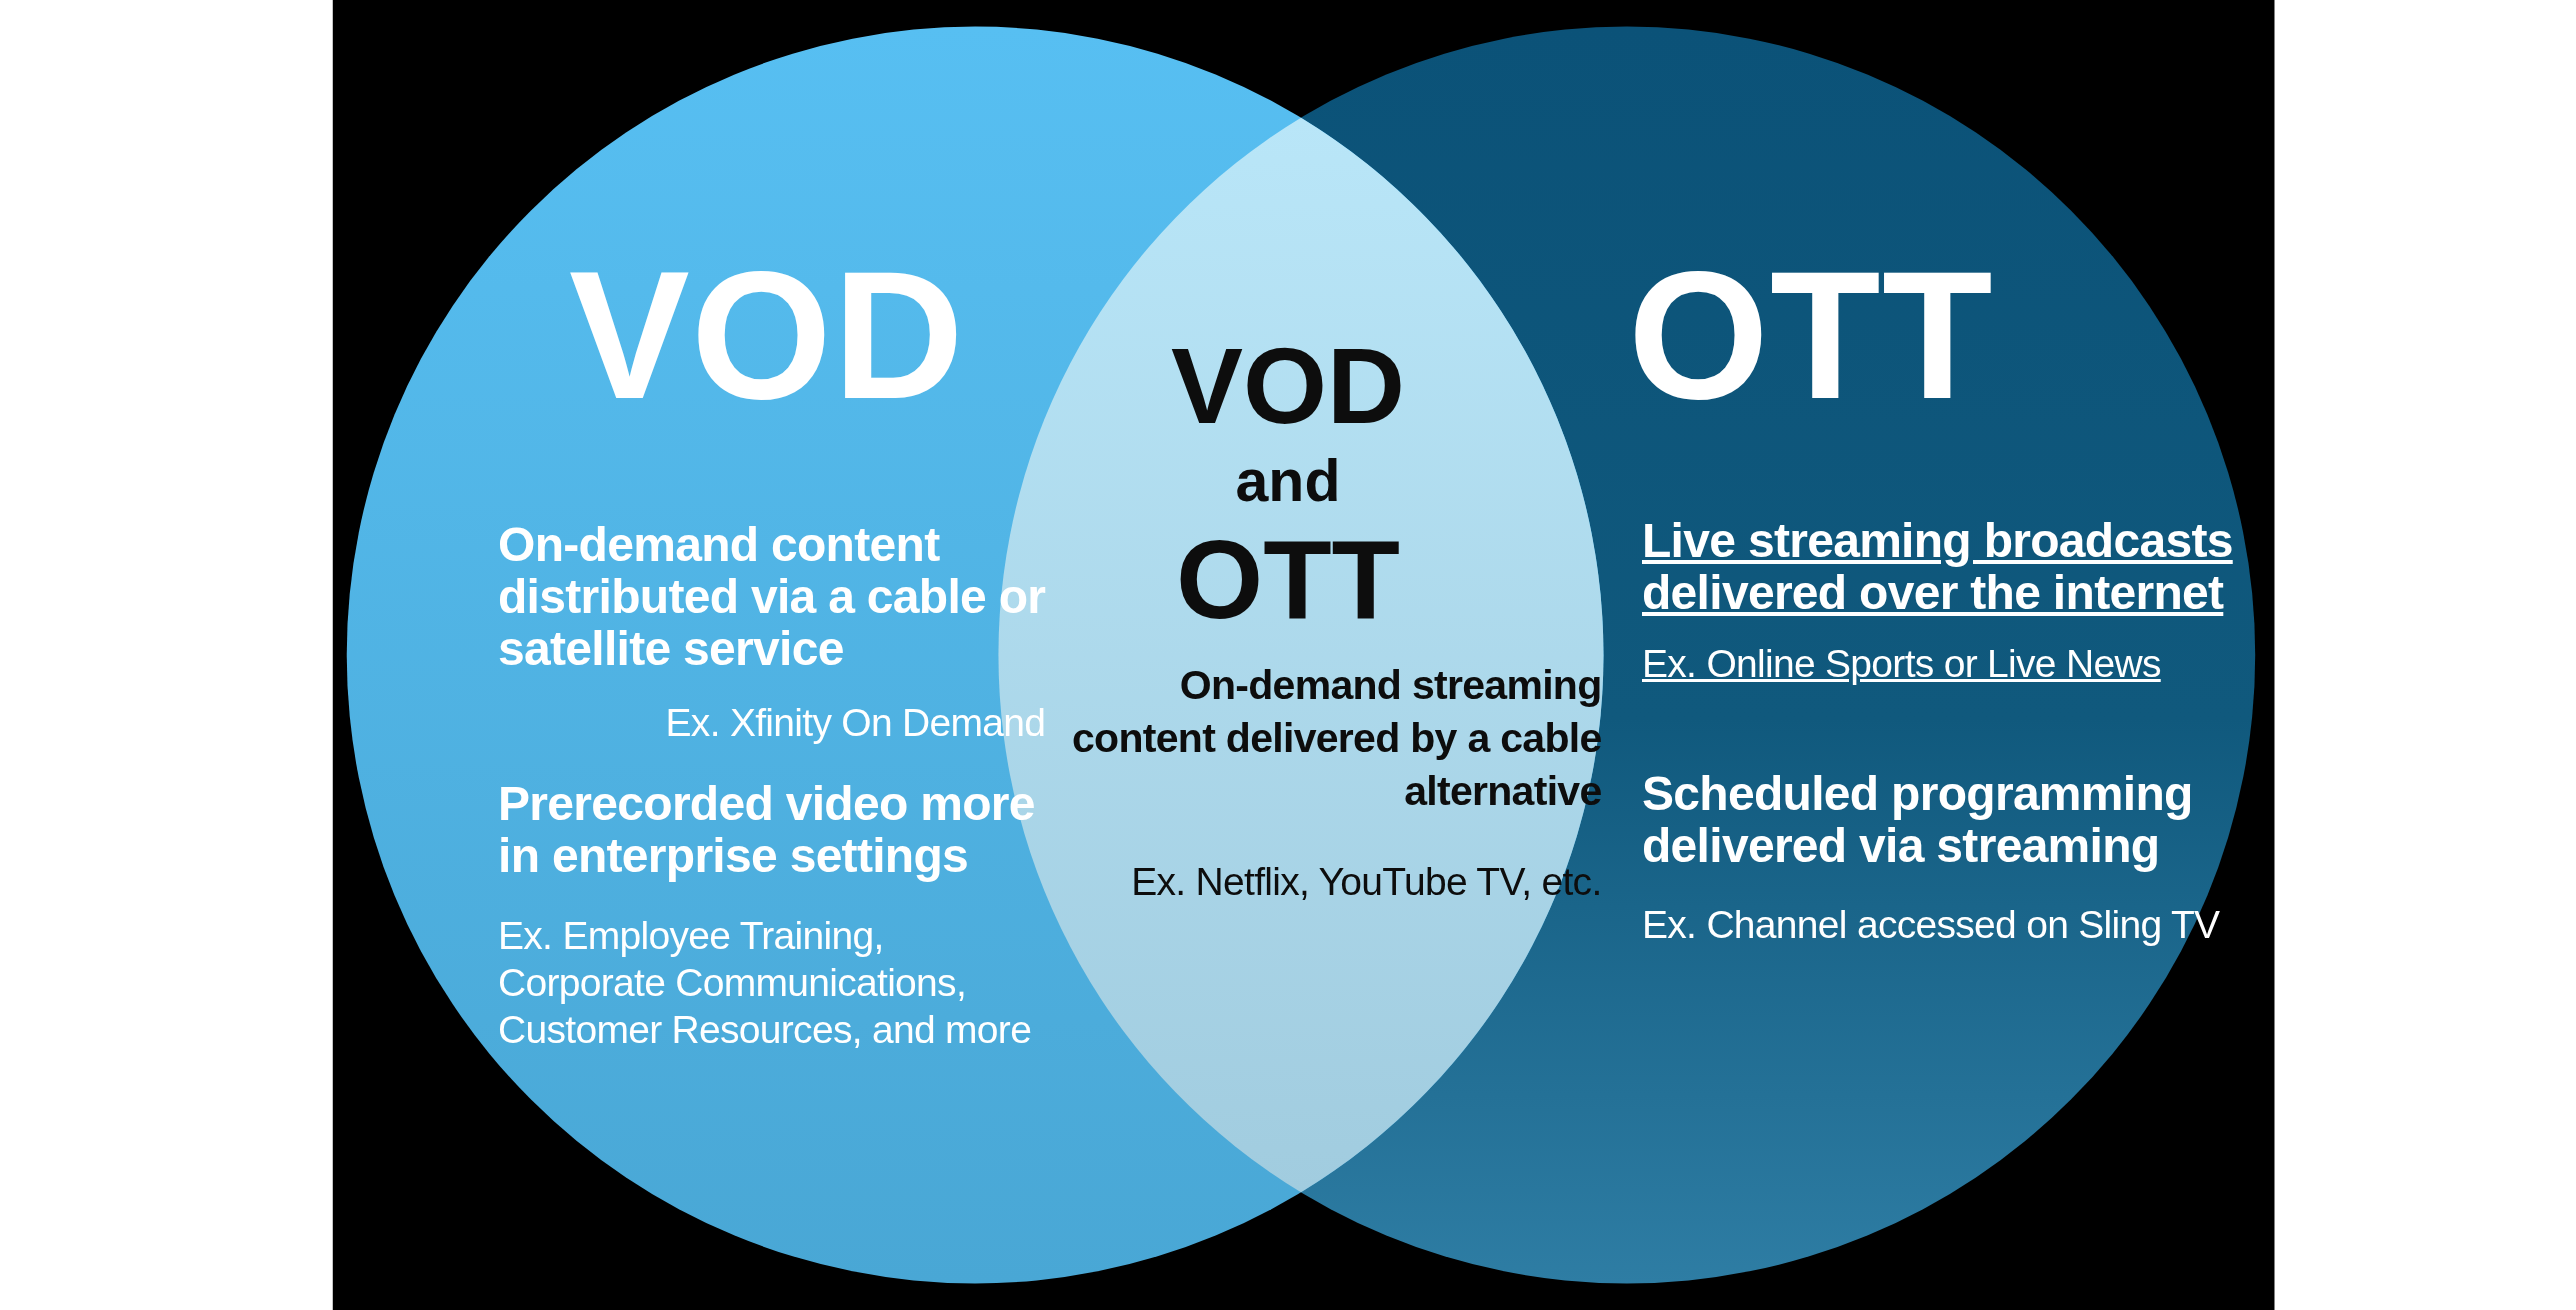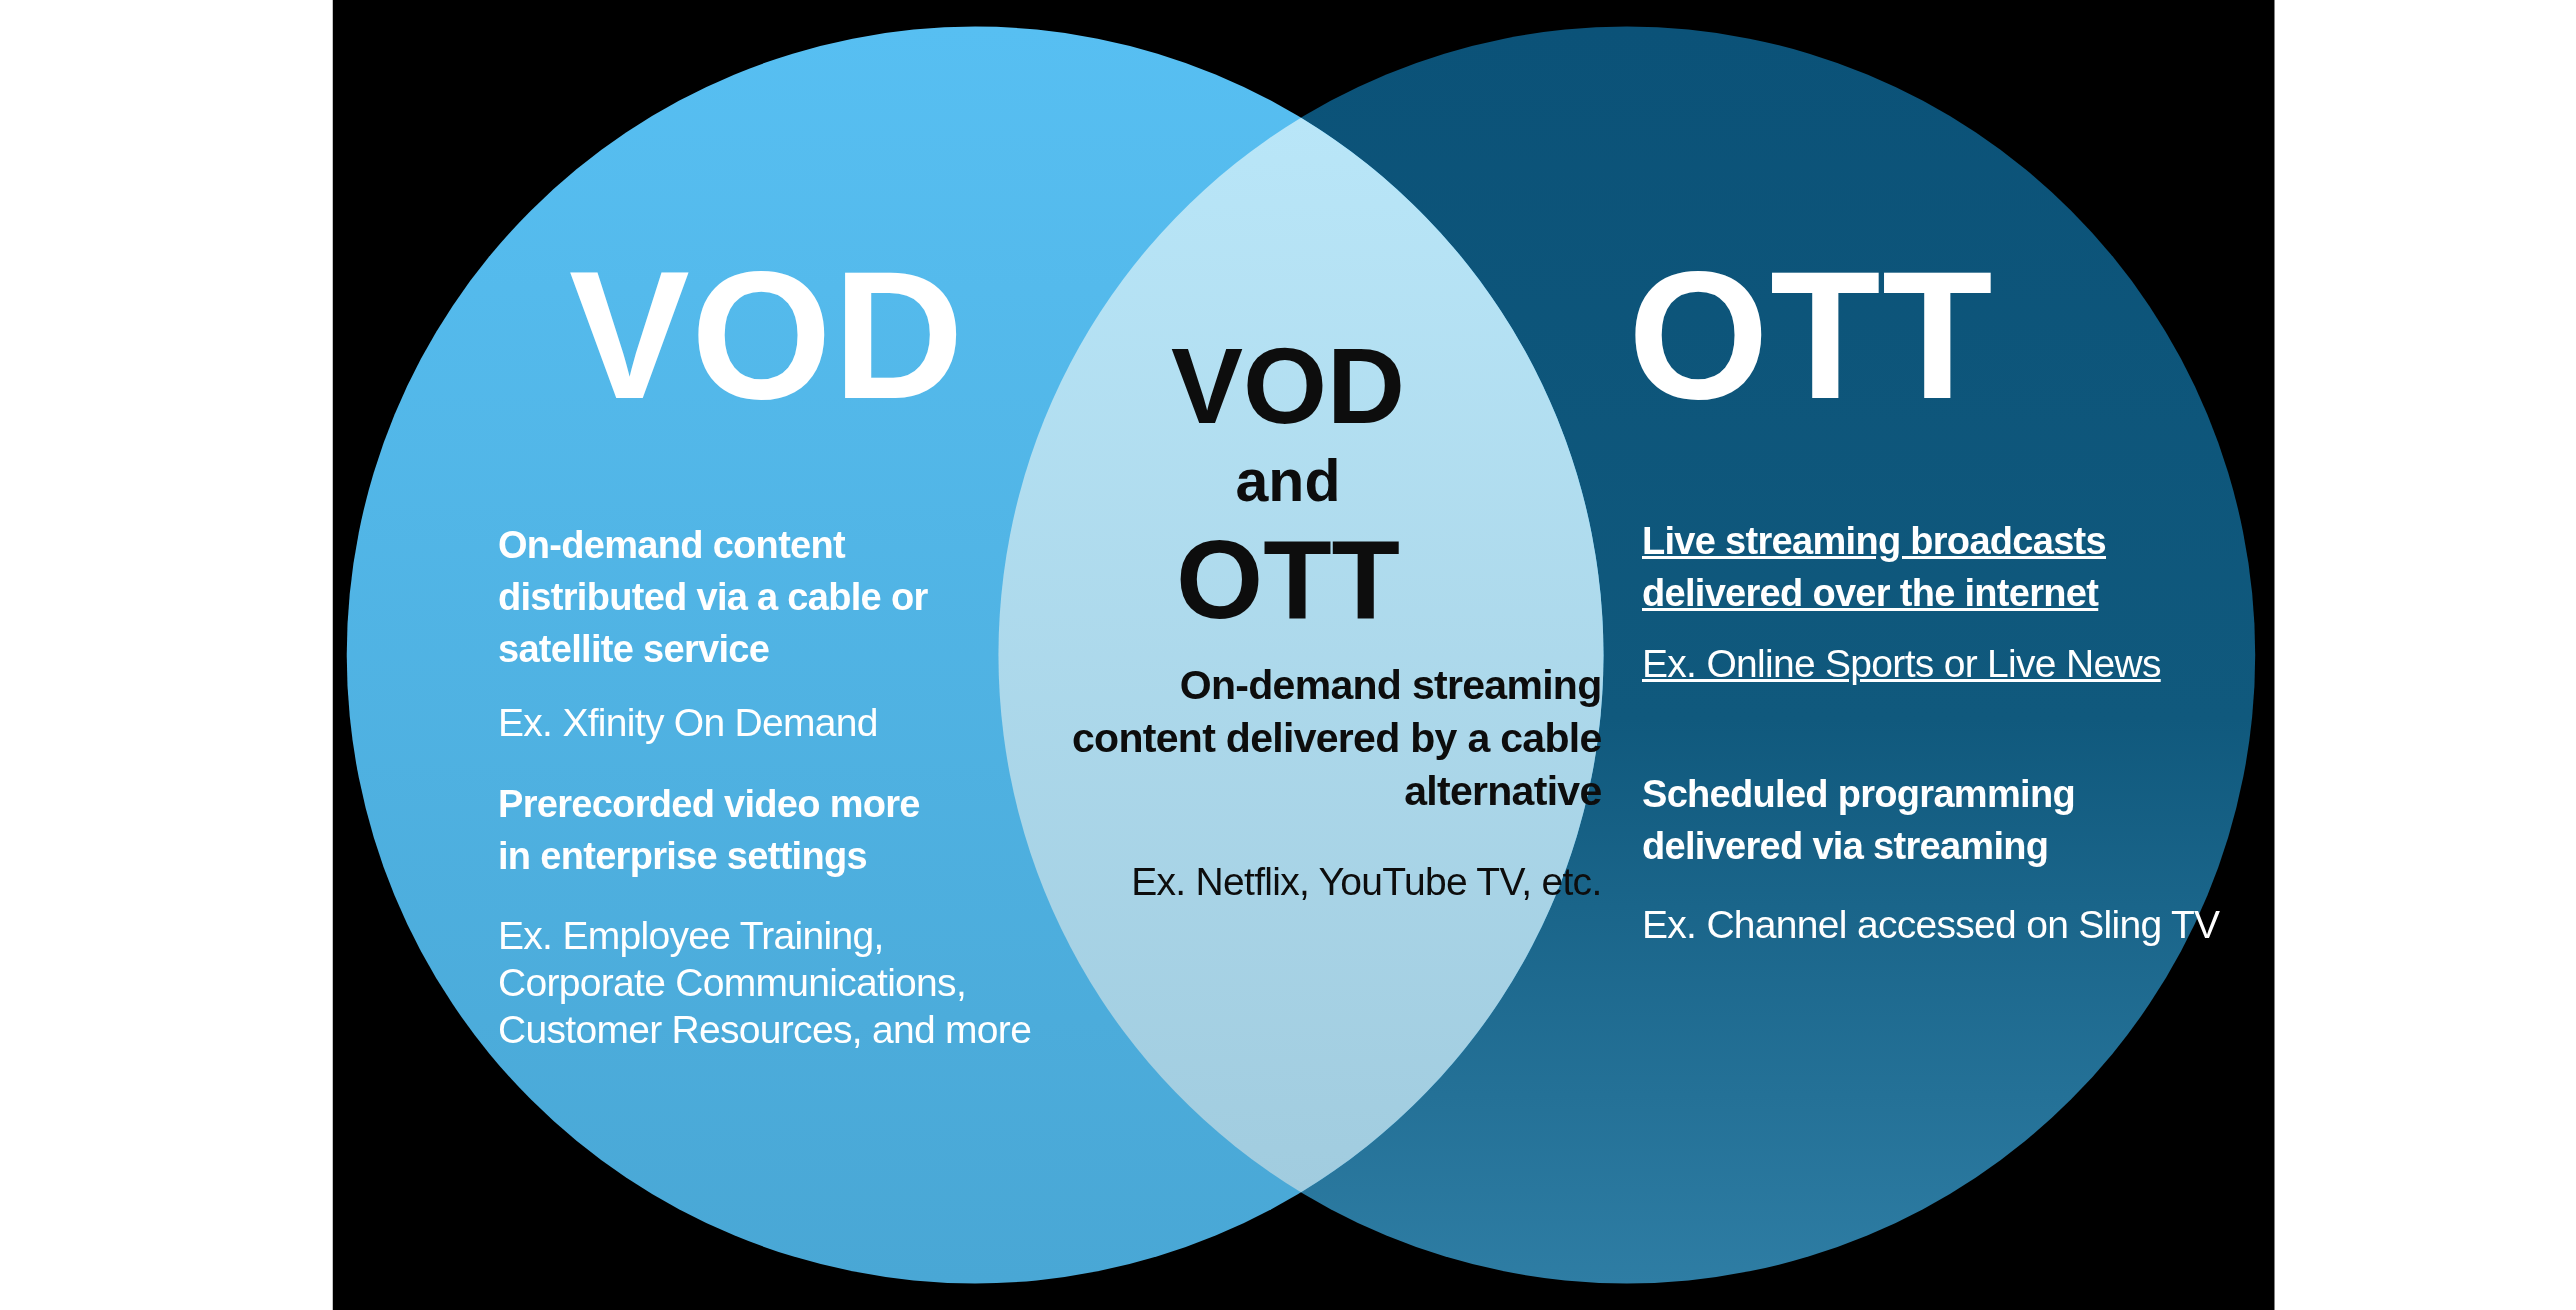--- a/index.html
+++ b/index.html
@@ -42,34 +42,34 @@
     width: 452px;
     text-align: center;
     color: #0d0d0d;
   }
   .mid-title .l1 { font-weight: 700; font-size: 108px; line-height: 1; }
   .mid-title .l2 { font-weight: 700; font-size: 59px;  line-height: 1; margin-top: 0; }
   .mid-title .l3 { font-weight: 700; font-size: 112px; line-height: 1; margin-top: 1.3px; }
   
   .block .heading {
     font-weight: 700;
-    font-size: 38px;
+    font-size: 48px;
     line-height: 52px;
     letter-spacing: -0.7px;
   }
   .block .example {
     font-weight: 400;
     font-size: 39px;
     line-height: 47px;
     letter-spacing: -0.7px;
   }
   .white-text { color: #ffffff; }
   .dark-text  { color: #0d0d0d; text-align: right; }
   .left-b1  { left: 498px;  top: 507px;  }
-  .left-b1 .example  { margin-top: 12px; }
+  .left-b1 .example  { margin-top: 12px; text-align: right; }
   .left-b2  { left: 498px;  top: 766px; }
   .left-b2 .example  { margin-top: 18px; }
   .mid-b1   { left: 1072px; top: 647px;  }
   .mid-b1 .heading   { font-size: 41px; line-height: 53px; }
   .mid-b1 .example   { margin-top: 28px; }
   .right-b1 { left: 1642px; top: 503px; text-decoration: underline;  }
   .right-b1 .example { margin-top: 9.3px; }
   .right-b2 { left: 1642px; top: 756px; }
   .right-b2 .example { margin-top: 17px; }
 </style>

